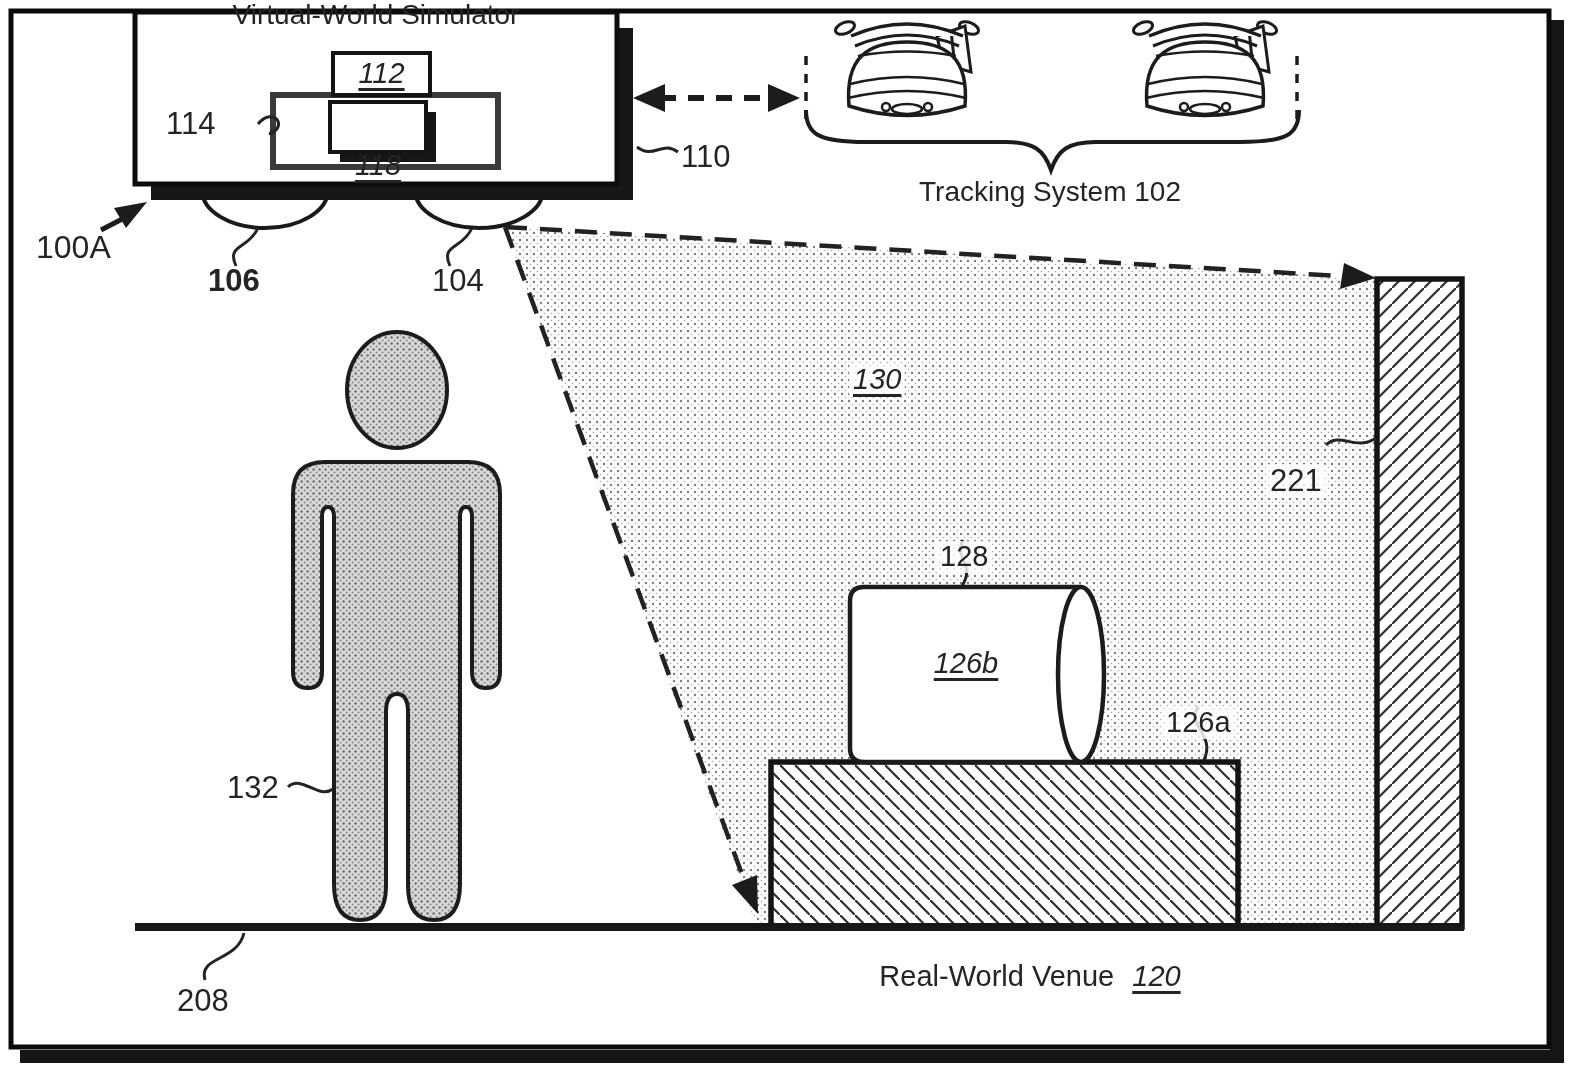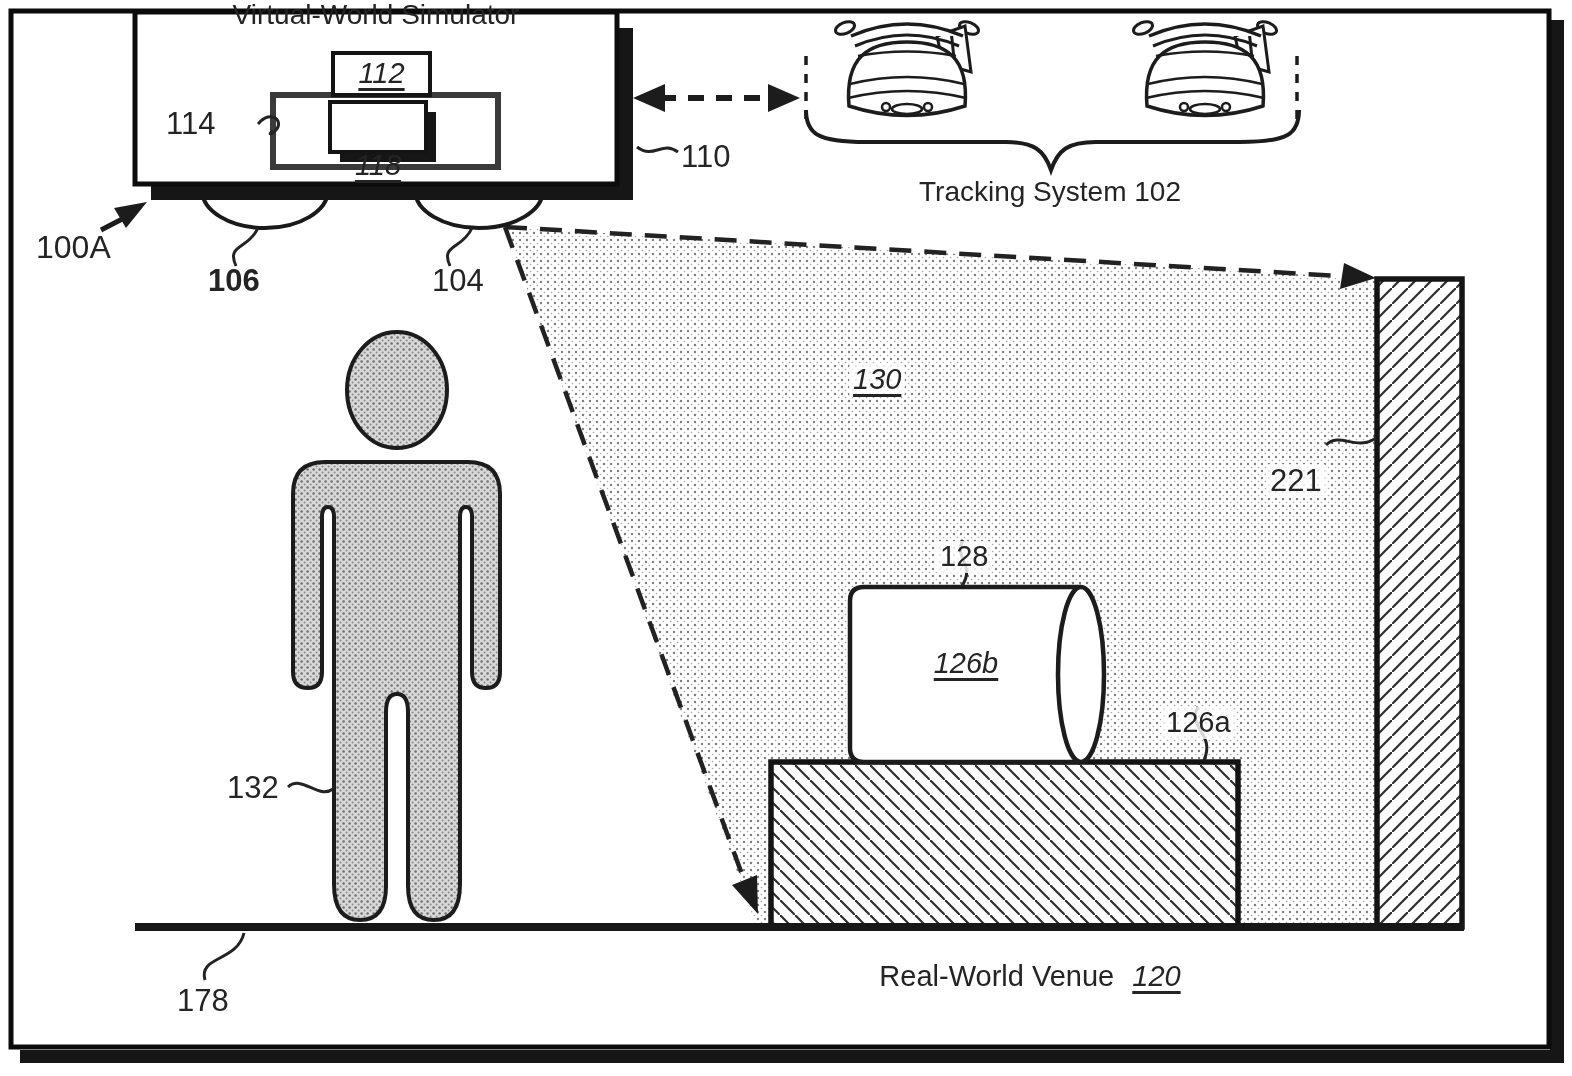--- a/index.html
+++ b/index.html
@@ -178,20 +178,20 @@
   <div class="lbl clear" style="left:1266px;top:424px;font-size:31px;">221</div>
 
   <div class="lbl clear" style="left:936px;top:501px;font-size:29px;">128</div>
 
   <div class="lbl ctr u" style="left:850px;top:648px;width:232px;font-size:29px;">126b</div>
 
   <div class="lbl clear" style="left:1162px;top:667px;font-size:29px;">126a</div>
 
   <div class="lbl" style="left:227px;top:771px;font-size:31px;">132</div>
 
-  <div class="lbl" style="left:177px;top:984px;font-size:31px;">178</div>
+  <div class="lbl" style="left:177px;top:984px;font-size:31px;">208</div>
 
   <div class="lbl ctr" style="left:770px;top:961px;width:520px;font-size:29px;">
     <span>Real-World Venue</span>
     <span class="u" style="margin-left:10px;">120</span>
   </div>
 
 </div>
 
 </body></html>

